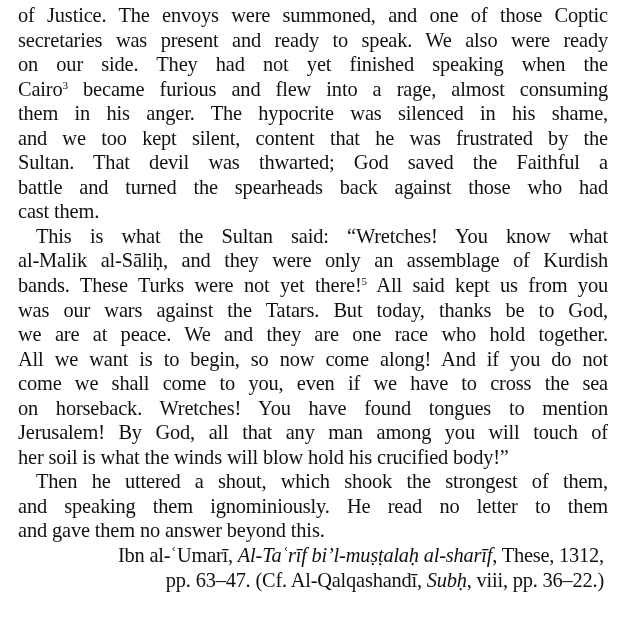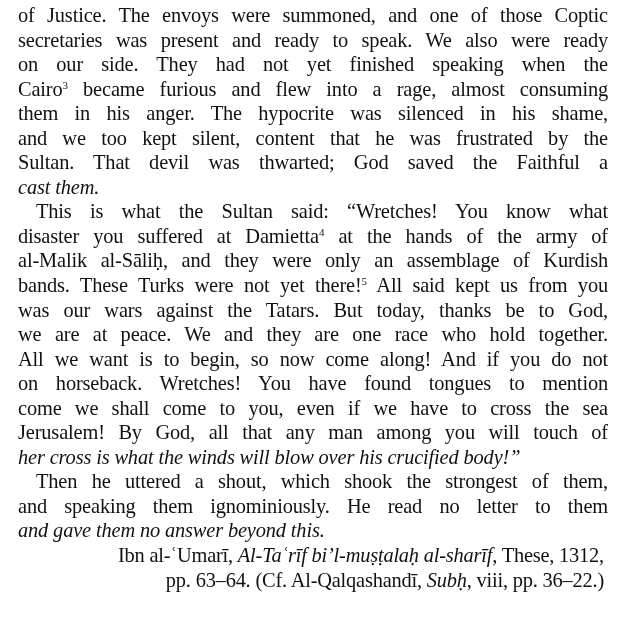--- a/index.html
+++ b/index.html
@@ -26,21 +26,20 @@
       display: block;
       height: 24.55px;
       line-height: 24.55px;
       white-space: nowrap;
       text-align: justify;
       text-align-last: justify;
       letter-spacing: -0.15px;
     }
     .line.last {
       text-align-last: left;
-      font-style: italic;
     }
     .line.indent {
       padding-left: 18px;
       font-family: Liberation Serif, serif;
     }
     sup {
       font-size: 11px;
       line-height: 0;
       vertical-align: 7px;
     }
@@ -61,41 +60,41 @@
 <div class="page">
 
   <div>
     <span class="line">of Justice. The envoys were summoned, and one of those Coptic</span>
     <span class="line">secretaries was present and ready to speak. We also were ready</span>
     <span class="line">on our side. They had not yet finished speaking when the</span>
     <span class="line"><span>Cairo</span><sup>3</sup><span> became furious and flew into a rage, almost consuming</span></span>
     <span class="line">them in his anger. The hypocrite was silenced in his shame,</span>
     <span class="line">and we too kept silent, content that he was frustrated by the</span>
     <span class="line">Sultan. That devil was thwarted; God saved the Faithful a</span>
+    <span class="line">battle and turned the spearheads back against those who had</span>
     <span class="line last">cast them.</span>
   </div>
 
   <div>
     <span class="line indent">This is what the Sultan said: “Wretches! You know what</span>
-    <span class="line"><span>disaster you suffered at Damietta</span><sup>4</sup><span> at the hands of the army of</span></span>
     <span class="line">al-Malik al-Sāliḥ, and they were only an assemblage of Kurdish</span>
     <span class="line"><span>bands. These Turks were not yet there!</span><sup>5</sup><span> All said kept us from you</span></span>
     <span class="line">was our wars against the Tatars. But today, thanks be to God,</span>
     <span class="line">we are at peace. We and they are one race who hold together.</span>
     <span class="line">All we want is to begin, so now come along! And if you do not</span>
+    <span class="line">come we shall come to you, even if we have to cross the sea</span>
     <span class="line">on horseback. Wretches! You have found tongues to mention</span>
-    <span class="line">come we shall come to you, even if we have to cross the sea</span>
     <span class="line">Jerusalem! By God, all that any man among you will touch of</span>
-    <span class="line last">her cross is what the winds will blow over his crucified body!”</span>
+    <span class="line last">her soil is what the winds will blow hold his crucified body!”</span>
   </div>
 
   <div>
     <span class="line indent">Then he uttered a shout, which shook the strongest of them,</span>
     <span class="line">and speaking them ignominiously. He read no letter to them</span>
     <span class="line last">and gave them no answer beyond this.</span>
   </div>
 
   <div>
     <span class="citation"><span>Ibn al-ʿUmarī, </span><i>Al-Taʿrīf biʼl-muṣṭalaḥ al-sharīf</i><span>, These, 1312,</span></span>
-    <span class="citation"><span>pp. 63–64. (Cf. Al-Qalqashandī, </span><i>Subḥ</i><span>, viii, pp. 36–22.)</span></span>
+    <span class="citation"><span>pp. 63–47. (Cf. Al-Qalqashandī, </span><i>Subḥ</i><span>, viii, pp. 36–22.)</span></span>
   </div>
 
 </div>
 
 </body></html>

